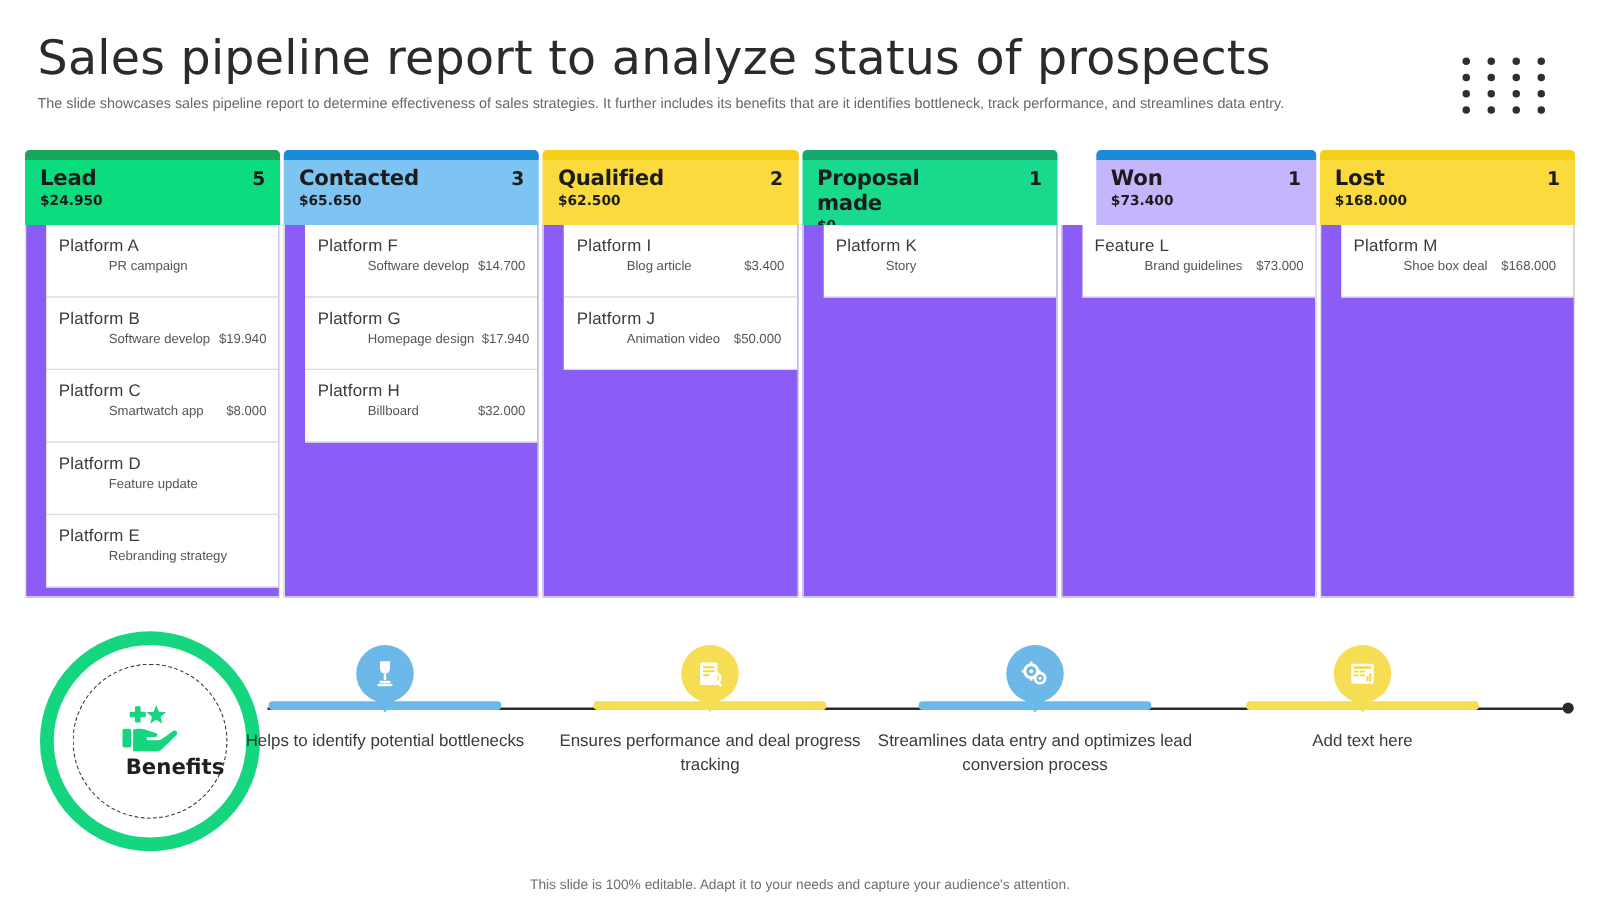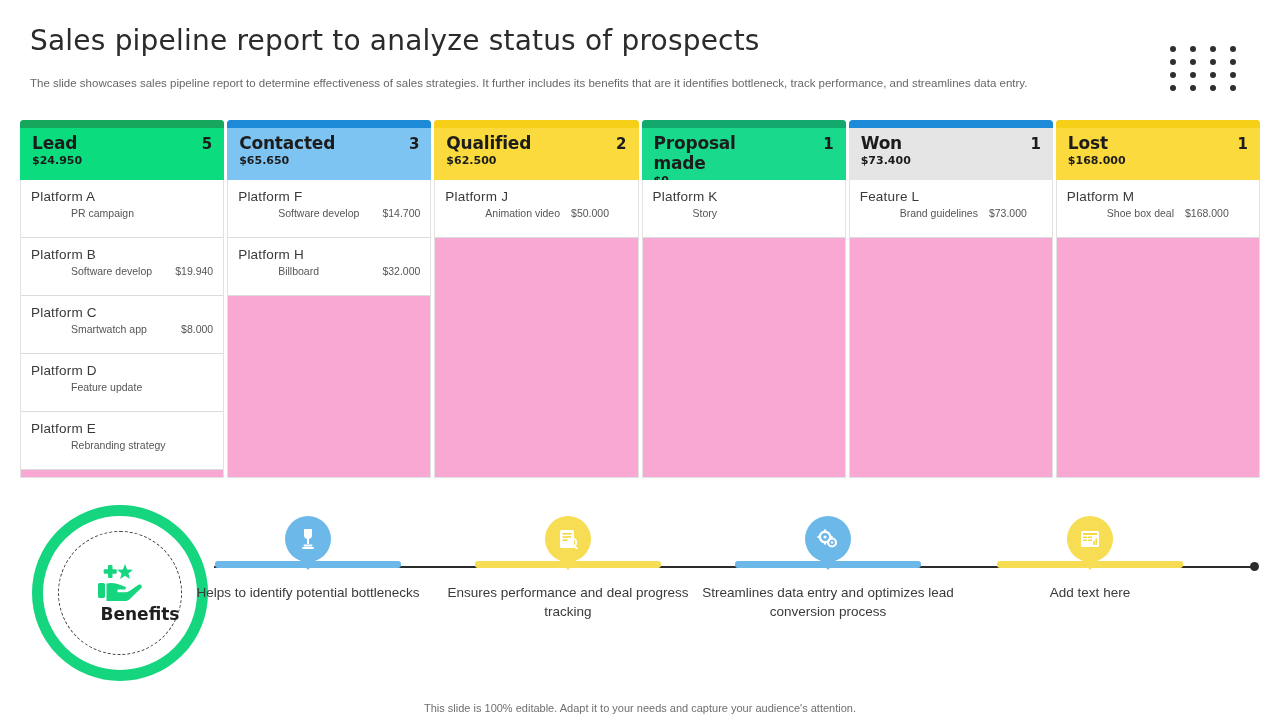--- a/index.html
+++ b/index.html
@@ -12,21 +12,21 @@
   #slide {
     position: relative;
     width: 1280px; height: 720px;
     background: #ffffff;
   }
 
   
   #header { position: absolute; left: 0; top: 0; width: 1280px; height: 110px; }
   #page-title {
     position: absolute; left: 30px; top: 24px;
-    font-size: 28px; font-weight: 400; color: #2b2b2b;
+    font-size: 38px; font-weight: 400; color: #2b2b2b;
     letter-spacing: 0.2px; white-space: nowrap;
     font-family: "DejaVu Sans", sans-serif;
   }
   #subtitle {
     position: absolute; left: 30px; top: 77px;
     font-size: 11.5px; color: #676767; white-space: nowrap;
     font-family: "Liberation Sans", sans-serif;
   }
   #dot-grid {
     position: absolute; left: 1170px; top: 46px;
@@ -66,24 +66,24 @@
   .col-count {
     font-size: 15px; font-weight: bold; color: #1c1c1c;
     font-family: "DejaVu Sans", sans-serif;
   }
   .col-amount {
     font-size: 11px; font-weight: bold; color: #1c1c1c;
     margin-top: 1px; font-family: "DejaVu Sans", sans-serif;
   }
 
   .col-body {
-    flex: 1 1 auto; background: #f9a8d4;
+    flex: 1 1 auto; background: #8b5cf6;
     border-left: 1px solid #e2e2e2; border-right: 1px solid #e2e2e2;
     border-bottom: 1px solid #e2e2e2;
-    box-sizing: border-box; overflow: hidden;
+    box-sizing: border-box; overflow: hidden; padding-left: 16px;
   }
   .card {
     background: #ffffff;
     border-bottom: 1px solid #dcdcdc;
     padding: 9px 10px 10px 10px;
     box-sizing: border-box;
     min-height: 58px;
   }
   .card-name {
     font-size: 13.5px; color: #3a3a3a; line-height: 16px;
@@ -251,40 +251,54 @@
         </div>
         <div class="col-body">
           <div class="card">
             <div class="card-name">Platform F</div>
             <div class="card-sub">
               <div class="card-desc">Software develop</div>
               <div class="card-val">$14.700</div>
             </div>
           </div>
           <div class="card">
+            <div class="card-name">Platform G</div>
+            <div class="card-sub">
+              <div class="card-desc">Homepage design</div>
+              <div class="card-val">$17.940</div>
+            </div>
+          </div>
+          <div class="card">
             <div class="card-name">Platform H</div>
             <div class="card-sub">
               <div class="card-desc">Billboard</div>
               <div class="card-val">$32.000</div>
             </div>
           </div>
         </div>
       </div>
       <div class="col">
         <div class="col-head" style="background: rgb(250, 218, 60);">
           <span class="strip" style="background: rgb(245, 207, 24);"></span>
           <div class="head-inner">
             <div class="head-row">
               <div class="col-title">Qualified</div>
               <div class="col-count">2</div>
             </div>
             <div class="col-amount">$62.500</div>
           </div>
         </div>
         <div class="col-body">
+          <div class="card">
+            <div class="card-name">Platform I</div>
+            <div class="card-sub">
+              <div class="card-desc">Blog article</div>
+              <div class="card-val">$3.400</div>
+            </div>
+          </div>
           <div class="card">
             <div class="card-name">Platform J</div>
             <div class="card-sub inline">
               <div class="card-desc">Animation video</div>
               <div class="card-val">$50.000</div>
             </div>
           </div>
         </div>
       </div>
       <div class="col">
@@ -302,21 +316,21 @@
           <div class="card">
             <div class="card-name">Platform K</div>
             <div class="card-sub">
               <div class="card-desc">Story</div>
               <div class="card-val"></div>
             </div>
           </div>
         </div>
       </div>
       <div class="col">
-        <div class="col-head" style="background: #e5e5e5;">
+        <div class="col-head" style="background: #c4b5fd; margin-left: 28px;">
           <span class="strip" style="background: rgb(28, 138, 214);"></span>
           <div class="head-inner">
             <div class="head-row">
               <div class="col-title">Won</div>
               <div class="col-count">1</div>
             </div>
             <div class="col-amount">$73.400</div>
           </div>
         </div>
         <div class="col-body">

